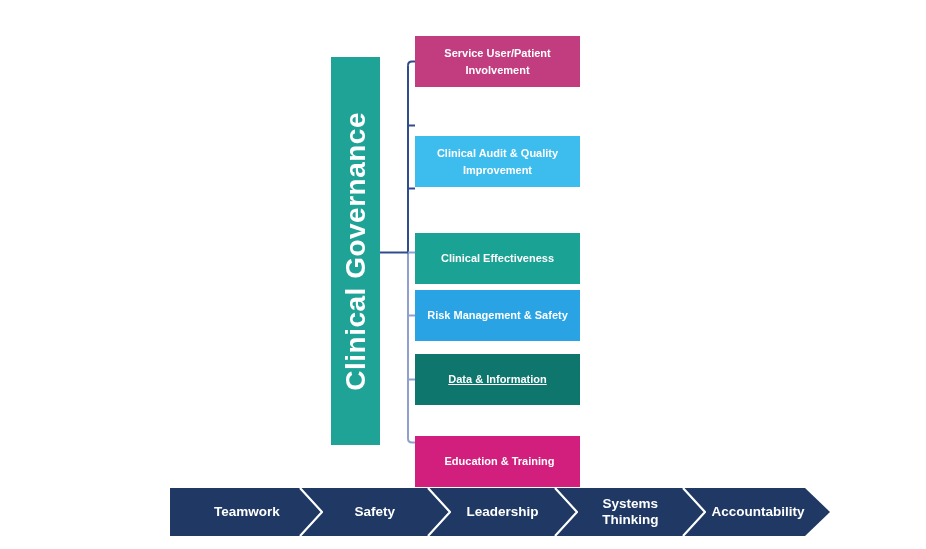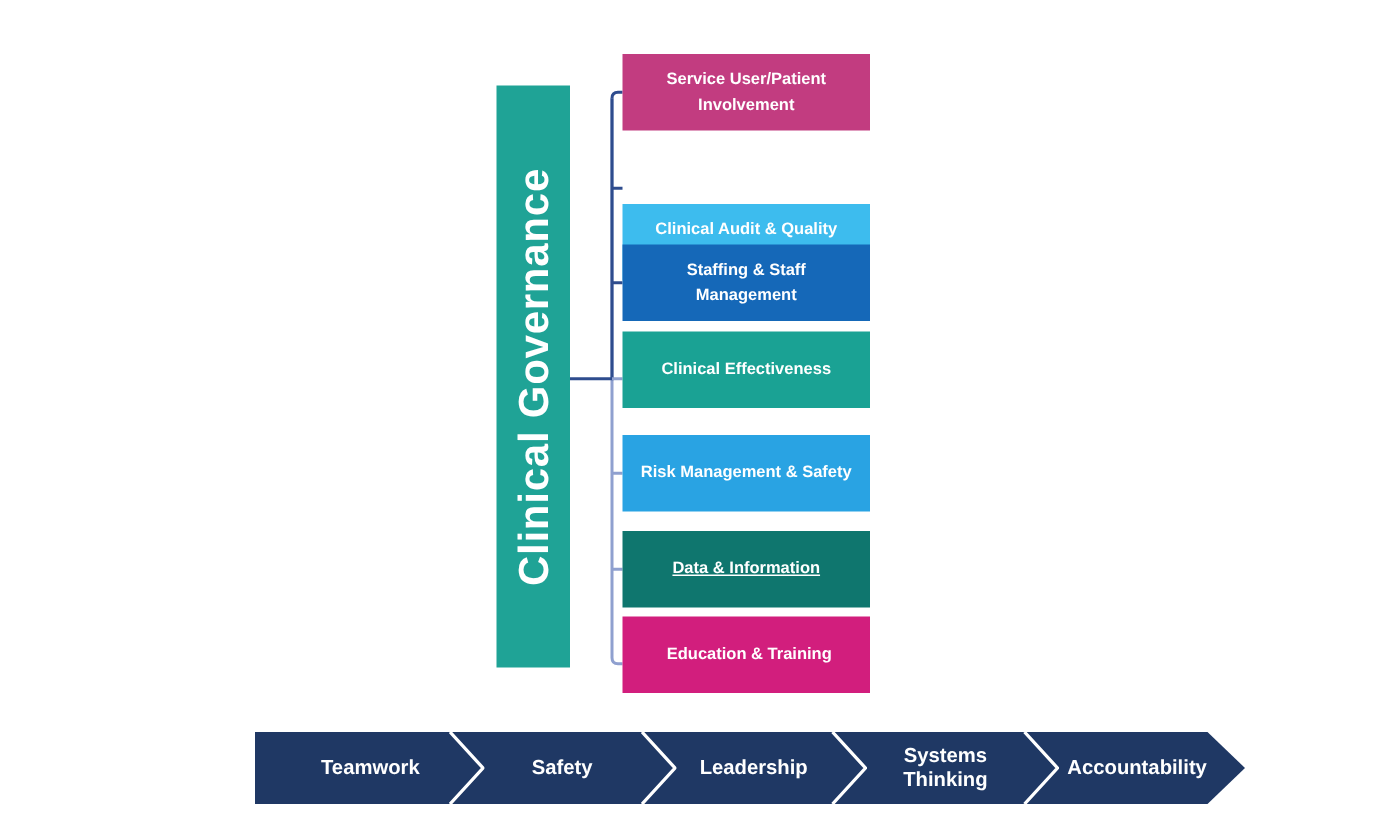--- a/index.html
+++ b/index.html
@@ -39,24 +39,24 @@
     text-align: center;
     color: #ffffff;
     font-size: 11px;
     font-weight: bold;
     line-height: 17px;
     padding: 2px 8px;
   }
   .b0 { top: 36px; }
   .b1 { top: 100px; }
   .b2 { top: 163px; }
-  .b3 { top: 221px; }
+  .b3 { top: 233px; }
   .b4 { top: 290px; }
   .b5 { top: 354px; }
-  .b6 { top: 411px; padding-left: 12px; }
+  .b6 { top: 436px; padding-left: 12px; }
 
   
   .connectors {
     position: absolute;
     left: 378px; top: 55px;
     width: 40px; height: 395px;
   }
 
   
   .banner {
@@ -110,23 +110,20 @@
     <path d="M30,260.5 L37,260.5" stroke-width="2" fill="none" stroke="#8FA0CF"></path>
     <path d="M30,324.5 L37,324.5" stroke-width="2" fill="none" stroke="#8FA0CF"></path>
   </svg>
 
   <div class="branch-box b0" style="background: rgb(194, 60, 128);">
     <span>Service User/Patient Involvement</span>
   </div>
   <div class="branch-box b1" style="background: rgb(61, 188, 238); margin-top: 36px;">
     <span>Clinical Audit &amp; Quality Improvement</span>
   </div>
-  <div class="branch-box b2" style="background: rgb(21, 104, 184);">
-    <span>Staffing &amp; Staff Management</span>
-  </div>
   <div class="branch-box b3" style="background: rgb(26, 162, 148);">
     <span>Clinical Effectiveness</span>
   </div>
   <div class="branch-box b4" style="background: rgb(41, 163, 227);">
     <span>Risk Management &amp; Safety</span>
   </div>
   <div class="branch-box b5" style="background: #0f766e; text-decoration: underline;">
     <span>Data &amp; Information</span>
   </div>
   <div class="branch-box b6" style="background: rgb(210, 30, 125);">

